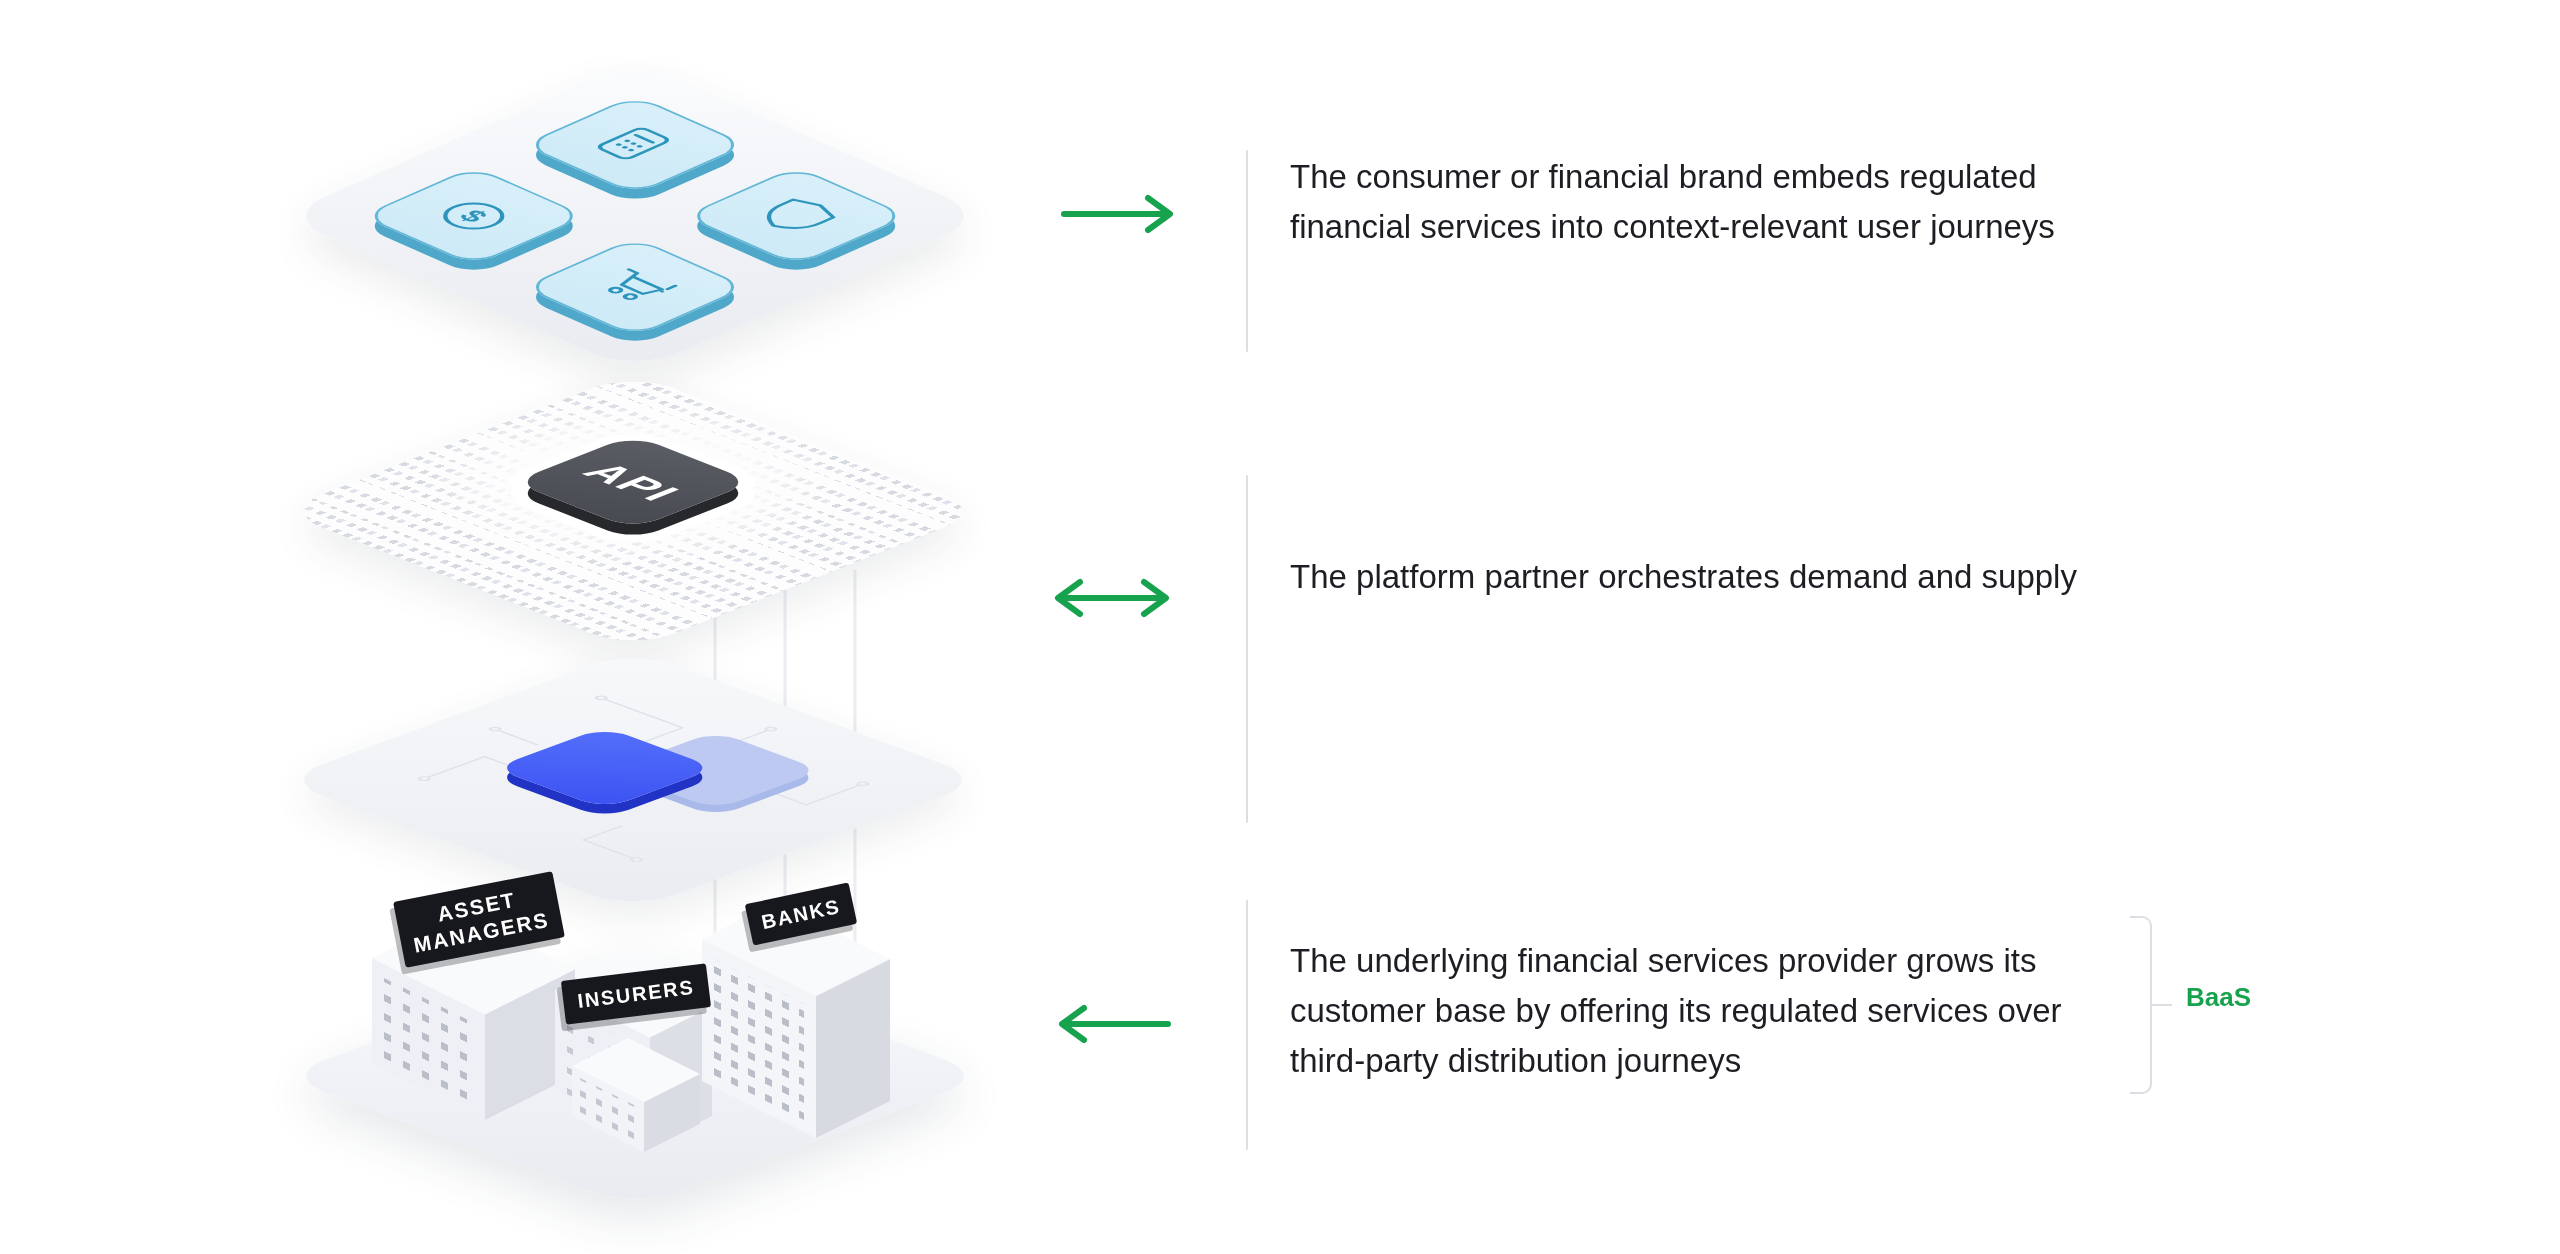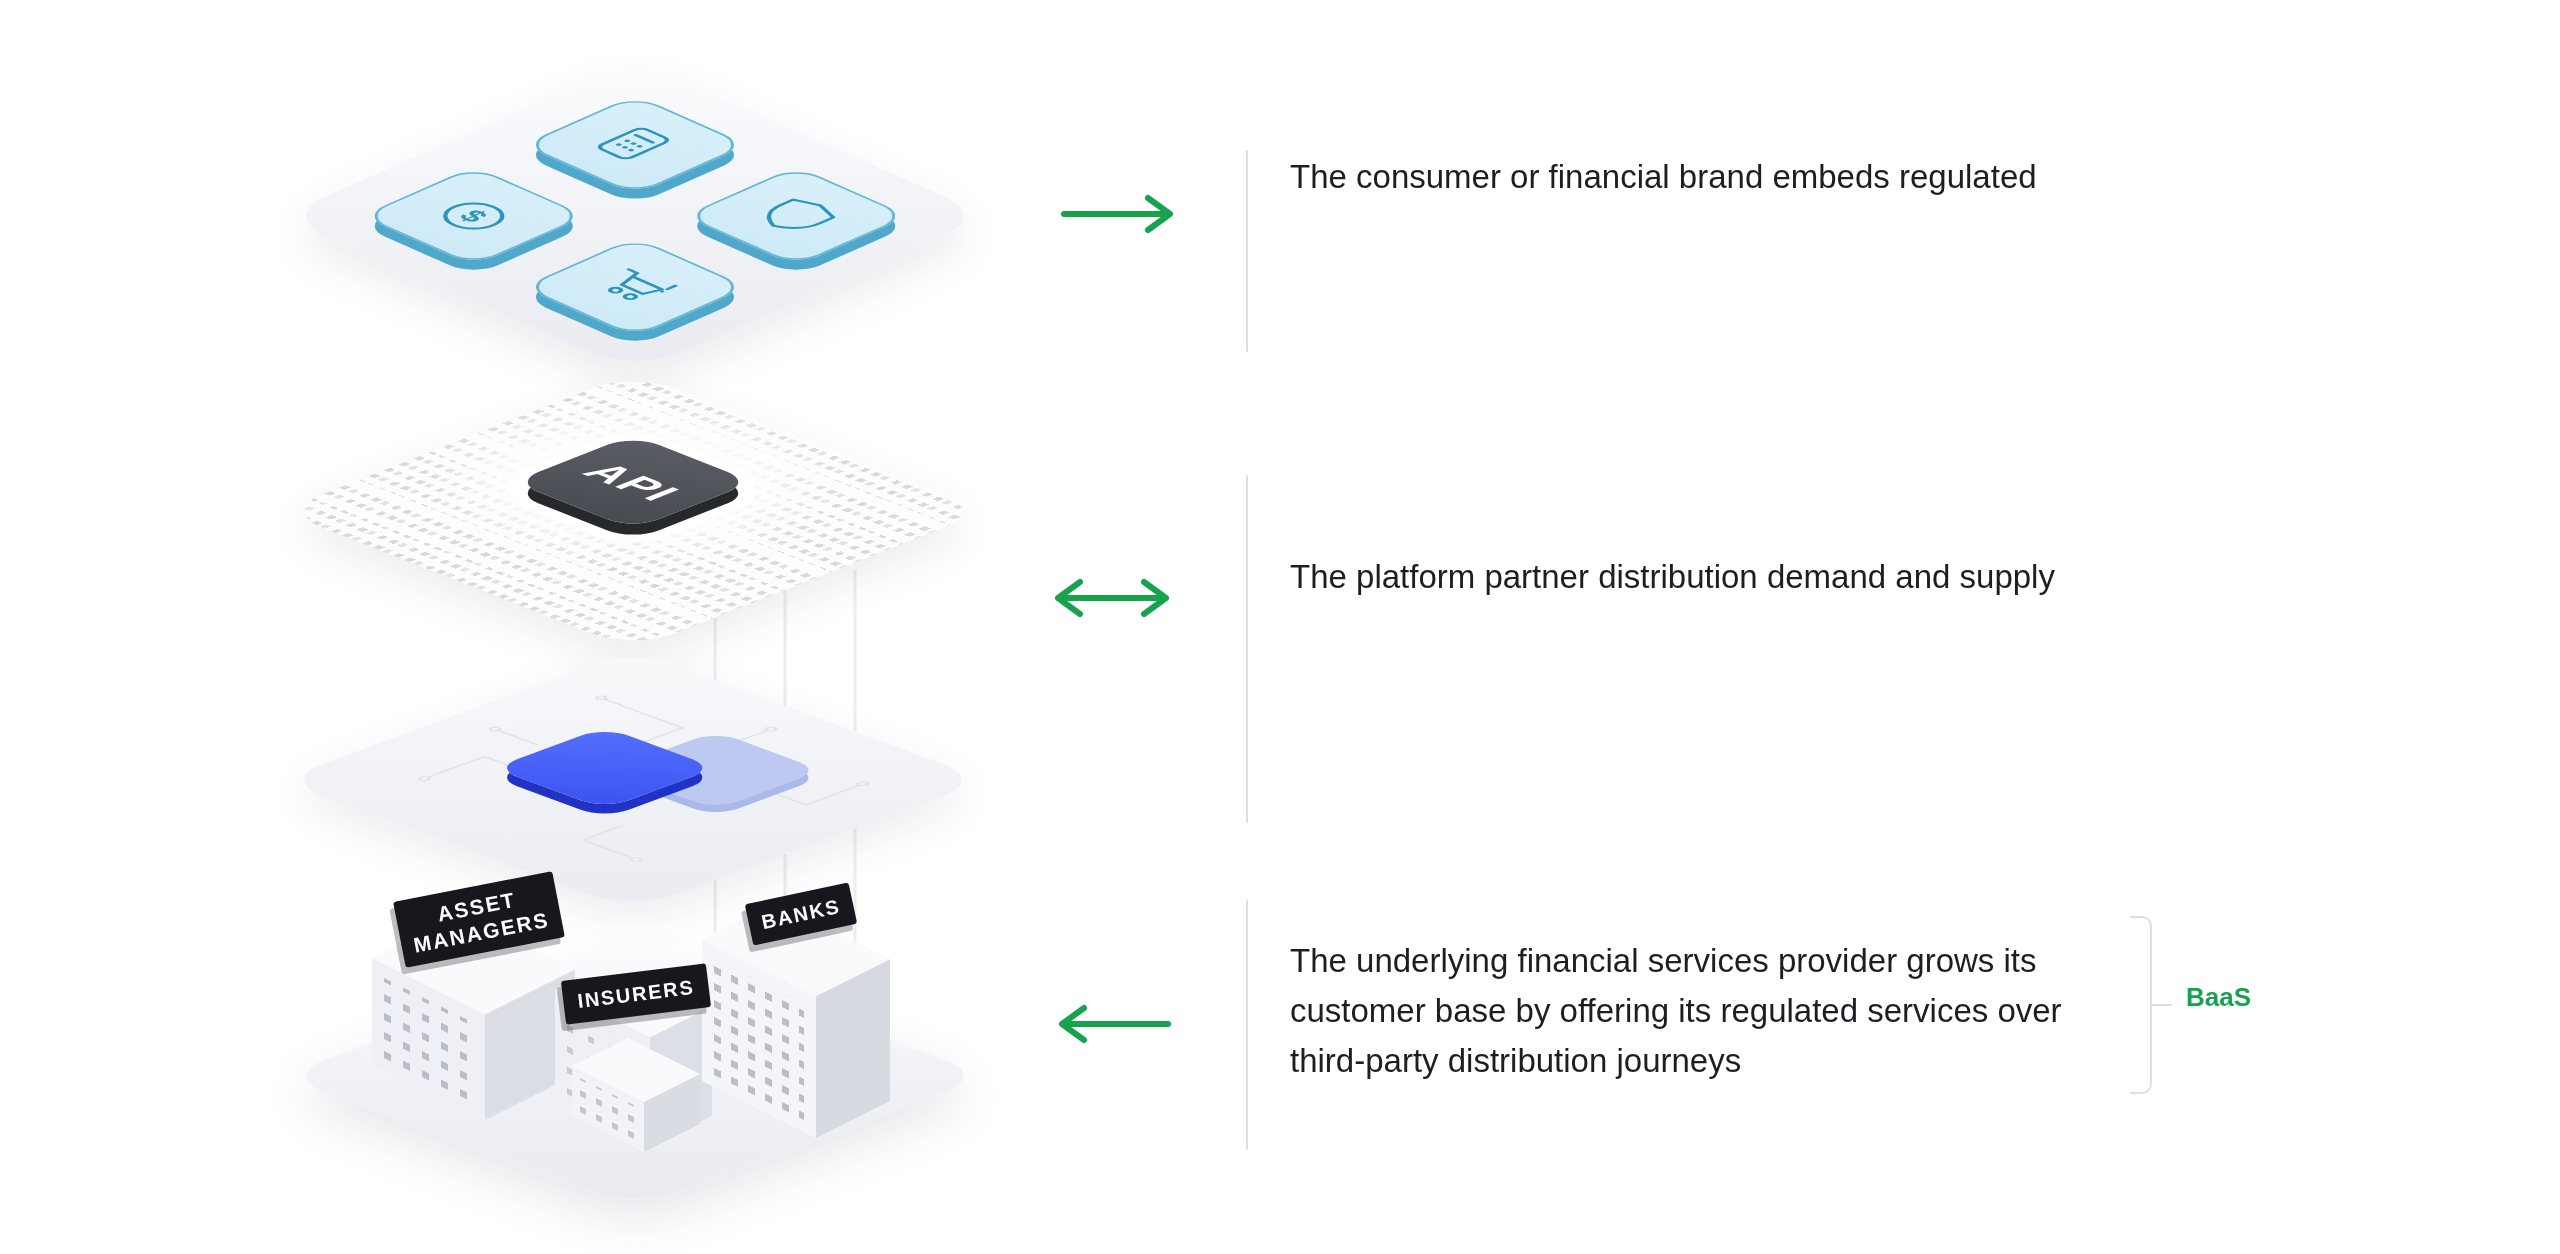--- a/index.html
+++ b/index.html
@@ -252,24 +252,25 @@
     <path d="M12 24 H116 M32 8 L10 24 L32 40" fill="none" stroke="currentColor" stroke-width="6" stroke-linecap="round" stroke-linejoin="round"></path>
   </svg>
 
   <div class="divider div-1"></div>
   <div class="divider div-2"></div>
   <div class="divider div-3"></div>
 
 
   <div class="sec sec-1">
     <div class="ln">The consumer or financial brand embeds regulated</div>
+    <div class="ln">financial services into context-relevant user journeys</div>
   </div>
 
   <div class="sec sec-2">
-    <div class="ln">The platform partner distribution demand and supply</div>
+    <div class="ln">The platform partner orchestrates demand and supply</div>
   </div>
 
   <div class="sec sec-3">
     <div class="ln">The underlying financial services provider grows its</div>
     <div class="ln">customer base by offering its regulated services over</div>
     <div class="ln">third-party distribution journeys</div>
   </div>
 
   <div class="bracket"></div>
   <div class="bracket-dash"></div>

